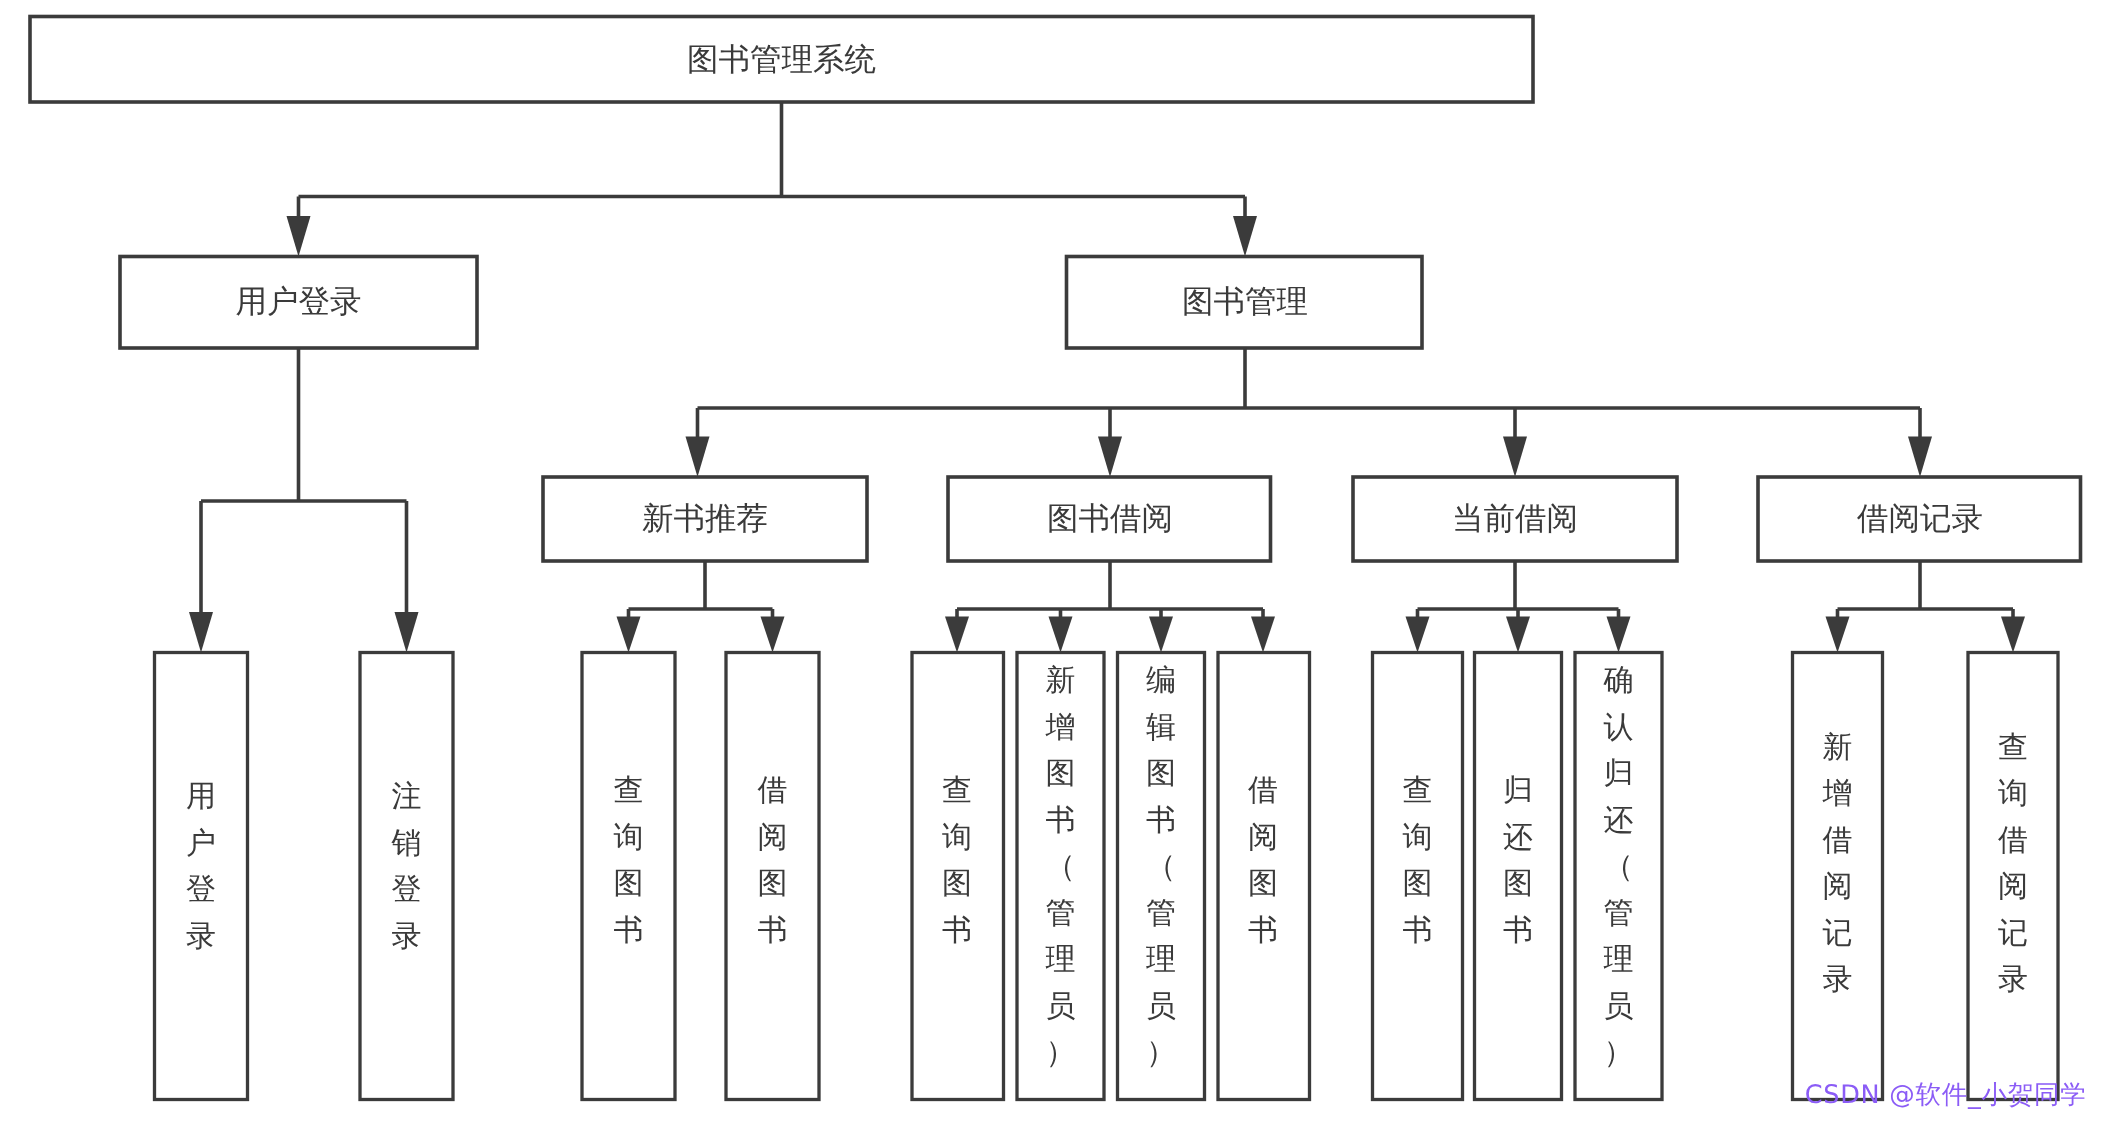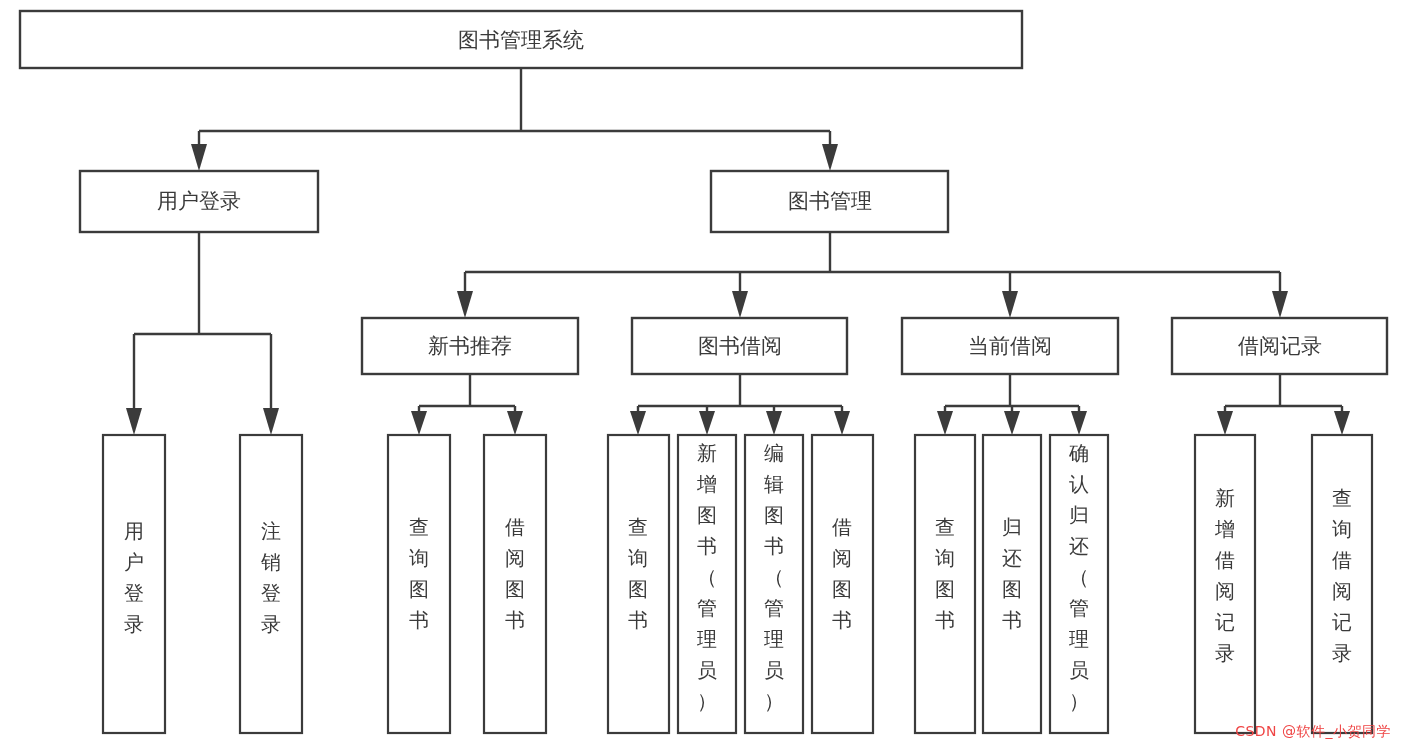--- a/index.html
+++ b/index.html
@@ -55,22 +55,22 @@
     font-family: "DejaVu Sans", "Liberation Sans", sans-serif;
     font-size: 20px;
     fill: #3a3a3a;
     text-anchor: middle;
   }
   .watermark {
     position: absolute;
     right: 14px;
     bottom: 6px;
     font-family: "DejaVu Sans", "Liberation Sans", sans-serif;
-    font-size: 14px;
-    color: #ef4444;
+    font-size: 17px;
+    color: #8b5cf6;
     white-space: nowrap;
     letter-spacing: 0.5px;
     pointer-events: none;
   }
 </style>
 </head>
 <body>
 
 <div id="diagram-root">
   <svg class="flow" viewBox="0 0 1405 747" xmlns="http://www.w3.org/2000/svg">

